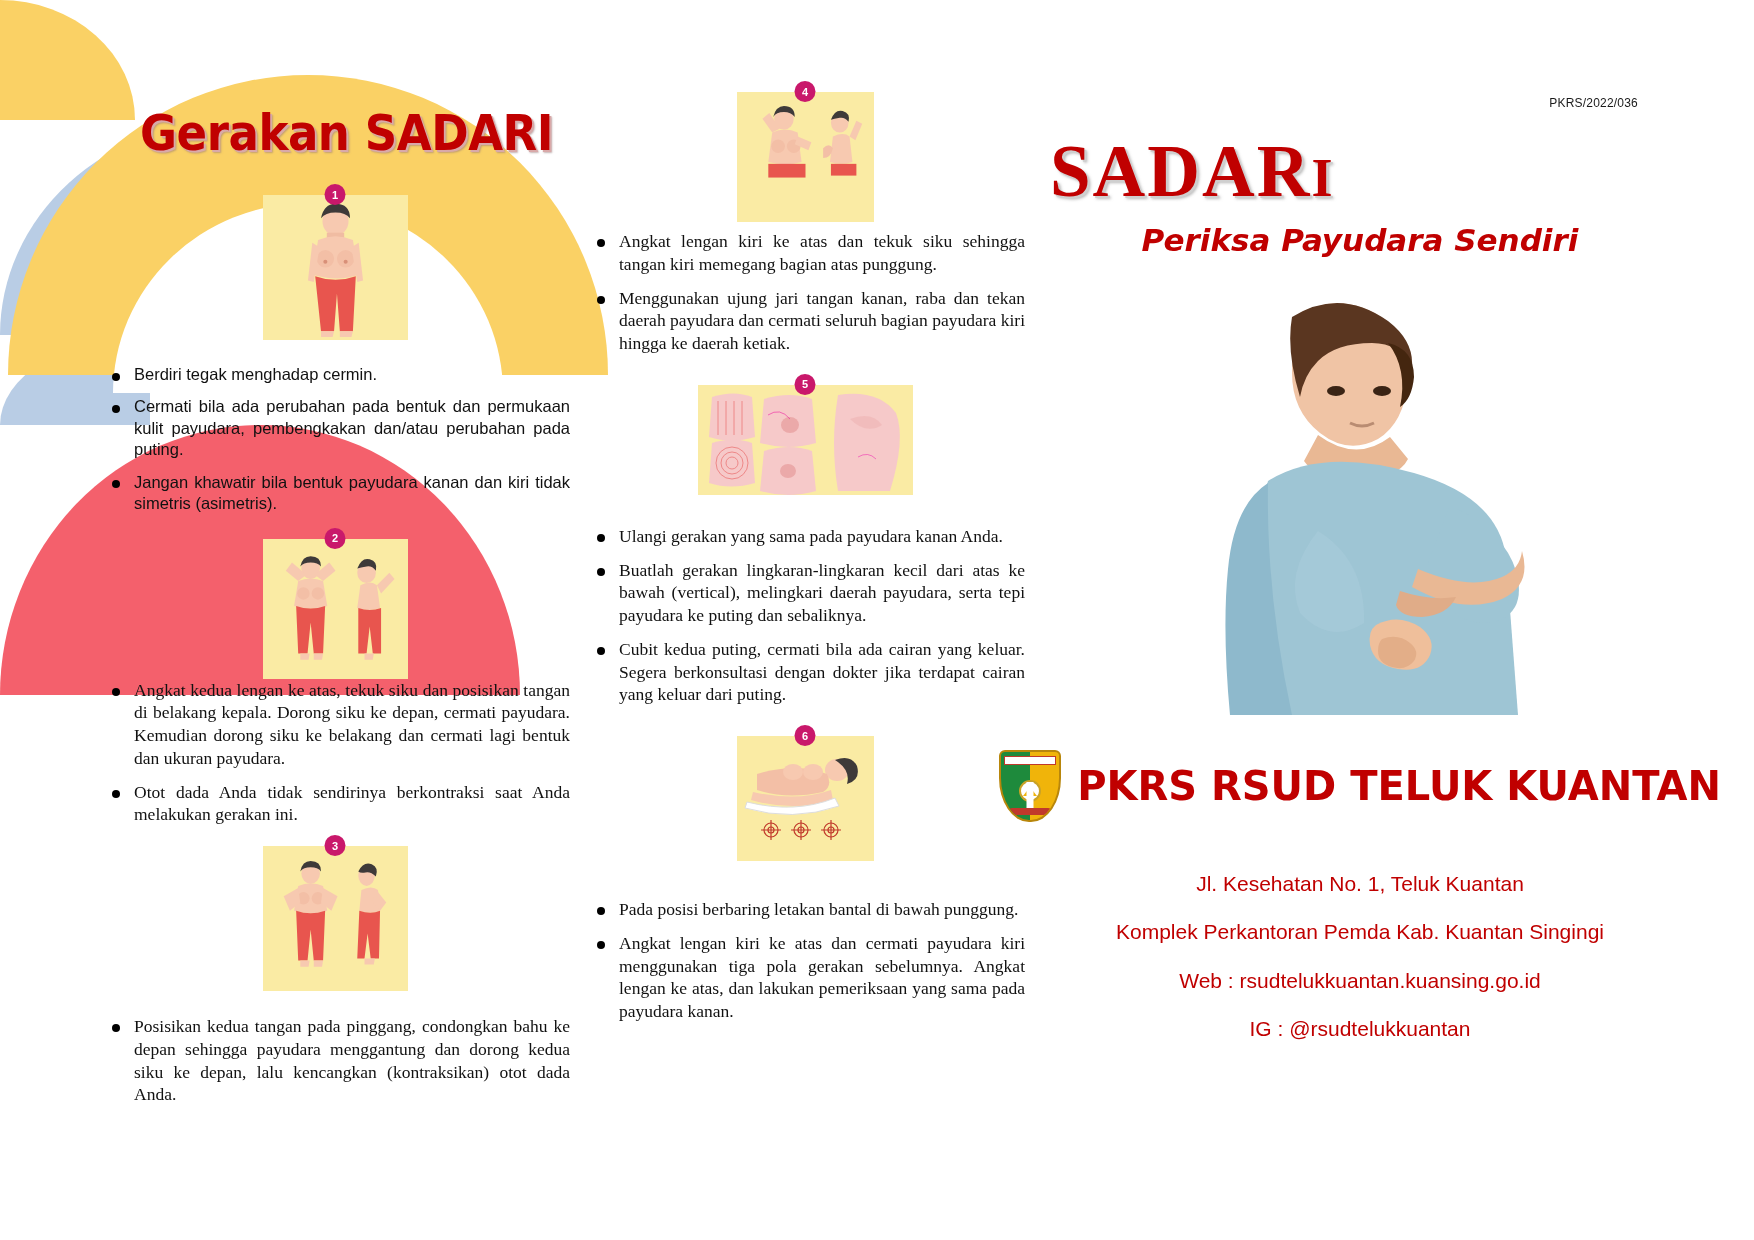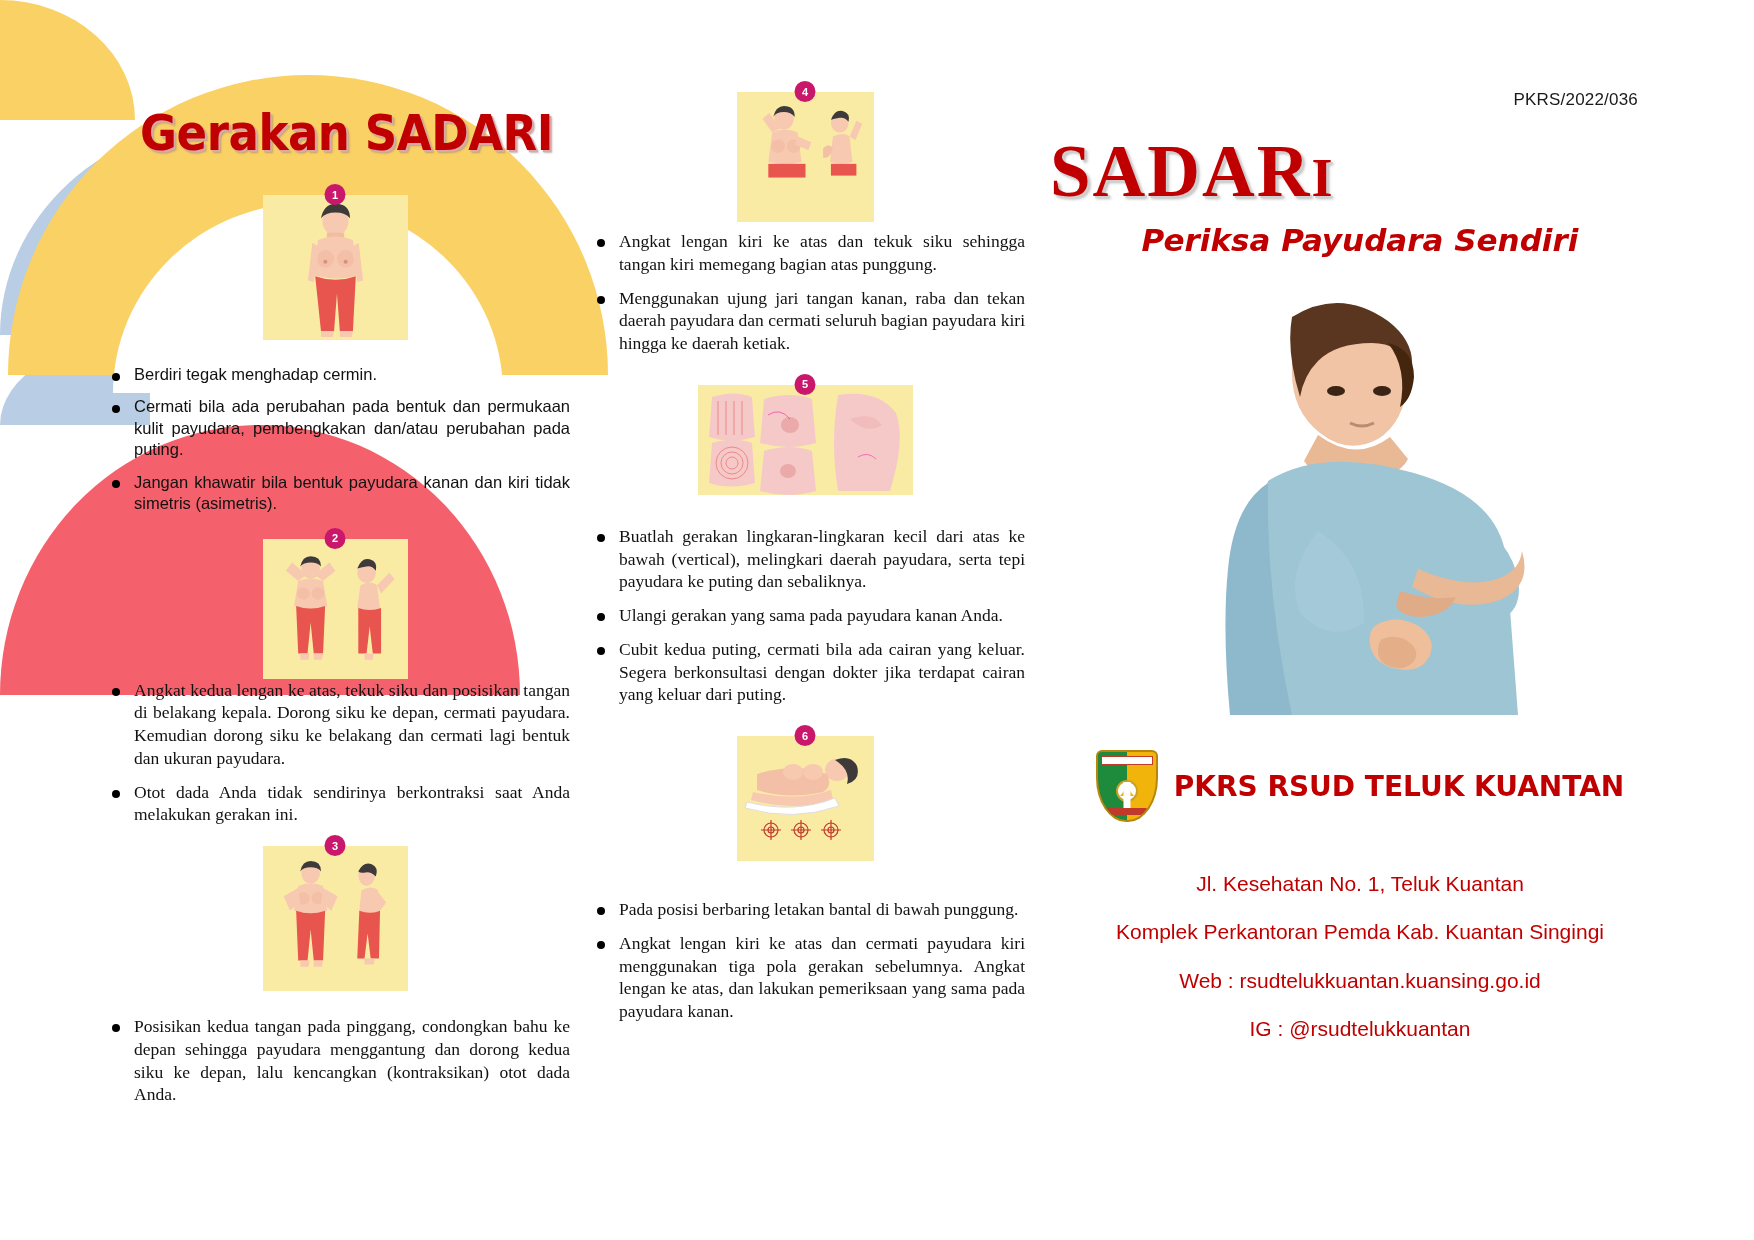--- a/index.html
+++ b/index.html
@@ -80,22 +80,22 @@
   }
   ul.bl li::before{
     content:""; position:absolute; left:12px; top:.52em;
     width:8px; height:8px; border-radius:50%; background:#000;
   }
   .sans-text li { font-family:"Liberation Sans", sans-serif; font-size:16.5px; }
   .serif-text li { font-family:"Liberation Serif", serif; font-size:17.5px; }
 
   
   .doc-code {
-    position:absolute; right:32px; top:30px;
-    font-size:17px; color:#1a1a1a; letter-spacing:.2px;
+    position:absolute; right:32px; top:36px;
+    font-size:12px; color:#1a1a1a; letter-spacing:.2px;
   }
   .brand {
     position:absolute; left:0; top:70px; width:620px; text-align:left;
     font-family:"Liberation Serif", serif; font-weight:bold;
     font-size:73px; color:#C00000; letter-spacing:2px;
     text-shadow:2px 2px 0 #cfcfcf, 3px 3px 3px rgba(140,140,140,.6);
   }
   .brand .small { font-size:54px; }
   .subbrand {
     position:absolute; left:0; top:162px; width:620px; text-align:center;
@@ -136,21 +136,21 @@
   .logo-badge .pillar{
     position:absolute; left:50%; top:30px; transform:translateX(-50%);
     width:7px; height:30px; background:#fff;
   }
   .logo-badge .ribbon{
     position:absolute; left:8px; right:8px; bottom:5px; height:7px;
     background:#c0392b; border-radius:3px;
   }
   .org-name {
     font-family:"DejaVu Sans", sans-serif; font-weight:bold;
-    font-size:28px; color:#C00000; white-space:nowrap;
+    font-size:40px; color:#C00000; white-space:nowrap;
   }
 
   .addr {
     position:absolute; left:0; top:800px; width:620px; text-align:center;
     color:#C00000; font-size:21px; line-height:2.3;
   }
   .addr div { white-space:nowrap; }
 
   
   svg.illus { display:block; width:100%; height:100%; }
@@ -294,22 +294,22 @@
         <path d="M70 30 q12 -8 22 4" stroke="#E09" stroke-width="1" fill="none" opacity=".5"></path>
         <path d="M66 66 q26-8 48 0 l4 40 q-28 8 -56 0z" fill="#F6C9C9"></path>
         <ellipse cx="90" cy="86" rx="8" ry="7" fill="#EBA9A9"></ellipse>
         <path d="M140 10 q40-6 58 18 q10 26 -6 78 l-52 0 q-8 -48 0 -96z" fill="#F6C9C9"></path>
         <path d="M152 34 q22-8 32 6 q-16 10 -32 -6z" fill="#F0B9B9" opacity=".8"></path>
         <path d="M160 72 q10-6 18 2" stroke="#E0A" stroke-width="1" fill="none" opacity=".45"></path>
       </svg>
     </div>
 
     <ul class="bl serif-text" style="margin-top:30px;">
+      <li>Ulangi gerakan yang sama pada payudara kanan Anda.</li>
       <li>Buatlah gerakan lingkaran-lingkaran kecil dari atas ke bawah (vertical), melingkari daerah payudara, serta tepi payudara ke puting dan sebaliknya.</li>
-      <li>Ulangi gerakan yang sama pada payudara kanan Anda.</li>
       <li>Cubit kedua puting, cermati bila ada cairan yang keluar. Segera berkonsultasi dengan dokter jika terdapat cairan yang keluar dari puting.</li>
     </ul>
 
     <div class="fig" style="width:137px;height:125px;margin-top:30px;">
       <div class="badge">6</div>
       <svg class="illus" viewBox="0 0 137 125">
         <ellipse cx="100" cy="34" rx="12" ry="11" fill="#F7C9B0"></ellipse>
         <path d="M98 24 q16-6 22 6 q4 14 -10 18 q4 -14 -12 -24z" fill="#3E3A39"></path>
         <path d="M20 38 q40-12 70 0 q6 12 -4 18 q-36 8 -66 -2z" fill="#F3BFA6"></path>
         <ellipse cx="56" cy="36" rx="10" ry="8" fill="#F7C9B0"></ellipse>

